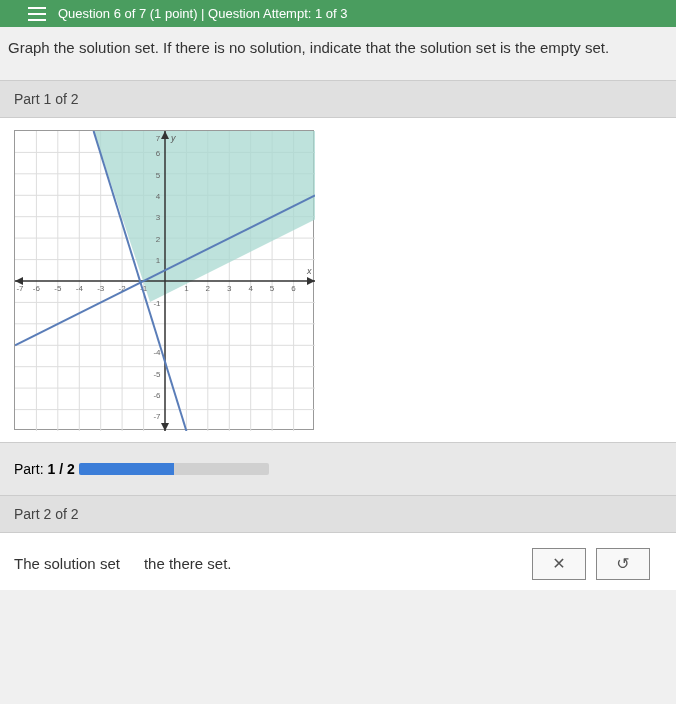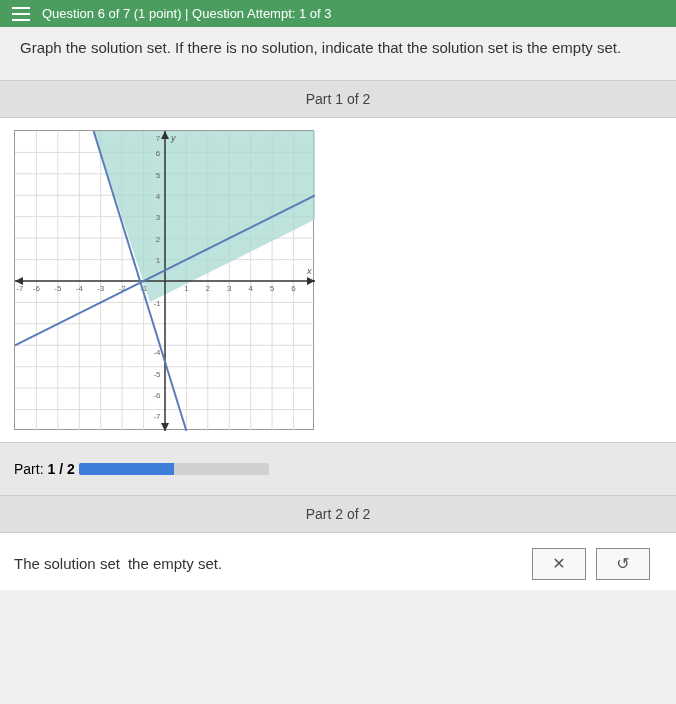--- a/index.html
+++ b/index.html
@@ -1,28 +1,28 @@
 <!DOCTYPE html>
 <html><head>
   <meta charset="utf-8">
   <style>
     * { margin: 0; padding: 0; box-sizing: border-box; }
     body { font-family: Arial, sans-serif; background: #f0f0f0; width: 676px; height: 704px; overflow: hidden; }
-    .top-bar { background: #4a9d5f; color: white; padding: 6px 12px; display: flex; align-items: center; font-size: 13px; }
+    .top-bar { background: #4a9d5f; color: white; padding: 6px 28px; display: flex; align-items: center; font-size: 13px; }
     .menu-icon { margin-right: 12px; cursor: pointer; }
     .menu-icon svg { display: block; }
-    .instruction { padding: 12px 20px 4px; font-size: 15px; color: #333; }
+    .instruction { padding: 12px 8px 4px; font-size: 15px; color: #333; }
     .equations { padding: 6px 50px 14px; font-size: 17px; color: #222; font-family: 'Times New Roman', serif; line-height: 1.5; }
-    .part-header { background: #e0e0e0; padding: 10px 14px; font-size: 14px; color: #444; border-top: 1px solid #ccc; border-bottom: 1px solid #ccc; text-align: center; }
+    .part-header { background: #e0e0e0; padding: 10px 14px; font-size: 14px; color: #444; border-top: 1px solid #ccc; border-bottom: 1px solid #ccc; }
     .graph-section { padding: 12px 14px; background: #fff; }
     .graph-box { width: 300px; height: 300px; border: 1px solid #999; position: relative; }
     .progress-row { background: #e8e8e8; padding: 18px 14px; display: flex; align-items: center; gap: 4px; border-top: 1px solid #ccc; font-size: 14px; }
     .progress-bar { width: 190px; height: 12px; background: #d0d0d0; border-radius: 2px; overflow: hidden; }
     .progress-fill { height: 100%; background: #3b7dd8; width: 50%; }
-    .solution-row { padding: 18px 14px; background: #fff; display: flex; align-items: center; gap: 8px; font-size: 15px; color: #333; }
+    .solution-row { padding: 18px 14px; background: #fff; display: flex; align-items: center; gap: 24px; font-size: 15px; color: #333; }
     .dropdown { border: 1px solid #888; padding: 4px 8px; background: #f5f5f5; display: inline-flex; align-items: center; gap: 6px; cursor: pointer; font-size: 14px; }
     .dropdown .arrow { font-size: 10px; }
     .action-buttons { display: flex; gap: 10px; margin-left: auto; padding-right: 12px; }
     .action-btn { width: 54px; height: 32px; border: 1px solid #888; background: #f8f8f8; display: flex; align-items: center; justify-content: center; cursor: pointer; font-size: 16px; color: #555; }
     .bottom-row { display: flex; align-items: center; padding: 4px 14px 0; background: #fff; }
     .bold { font-weight: bold; }
   </style>
 </head>
 <body>
 
@@ -127,19 +127,19 @@
   <div class="progress-bar">
     <div class="progress-fill"></div>
   </div>
 </div>
 
 <div class="part-header">Part 2 of 2</div>
 
 <div class="bottom-row">
   <div class="solution-row" style="padding:18px 0;">
     <span>The solution set</span>
-    <span>the empty set.</span>
+    <span>the there set.</span>
   </div>
   <div class="action-buttons">
     <div class="action-btn">✕</div>
     <div class="action-btn">↺</div>
   </div>
 </div>
 
 </body></html>

